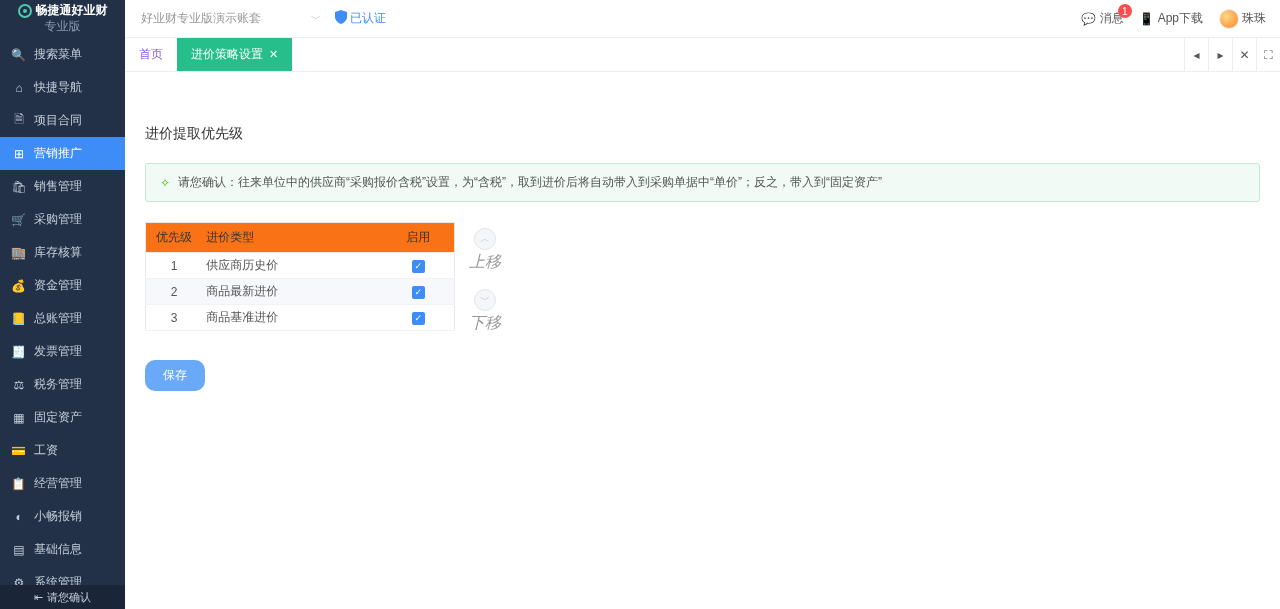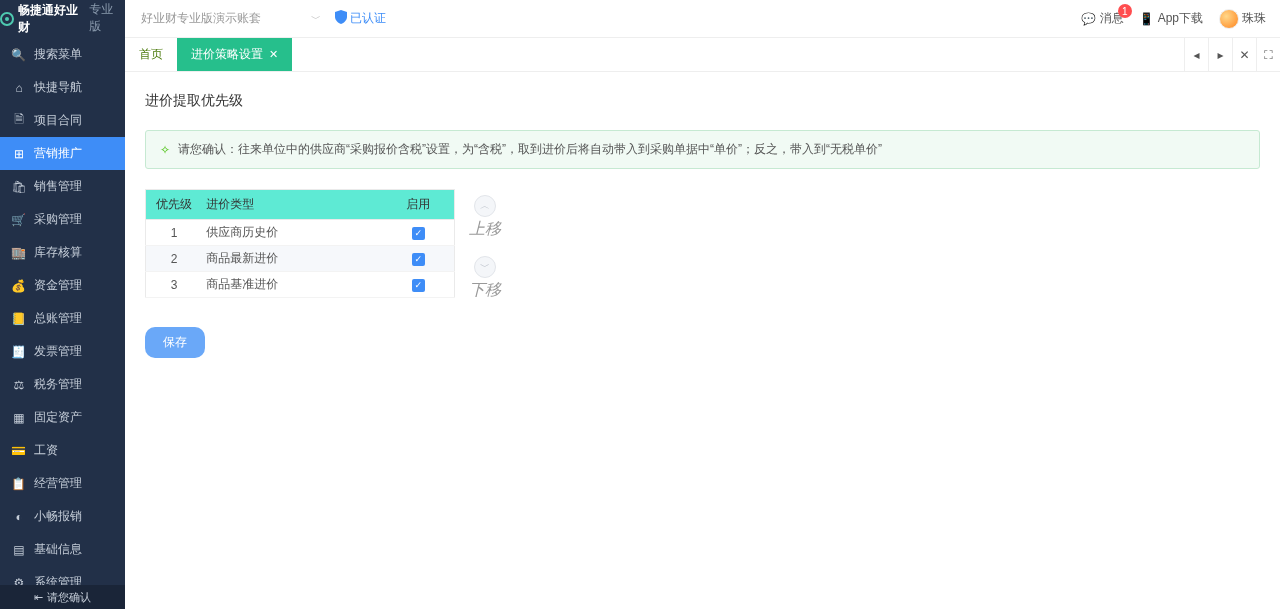--- a/index.html
+++ b/index.html
@@ -20,20 +20,21 @@
       align-items: center;
       border-bottom: 1px solid #eee;
       background: #fff;
     }
     .brand-area {
       width: 125px;
       height: 38px;
       background: #223048;
       color: #fff;
       display: flex;
+      flex-direction: column;
       align-items: center;
       justify-content: center;
     }
     .brand-logo {
       display: flex;
       align-items: center;
       gap: 4px;
       font-size: 12px;
       font-weight: bold;
     }
@@ -165,21 +166,21 @@
       border-bottom: 1px solid #eee;
       display: flex;
       align-items: stretch;
       background: #fff;
     }
     .tab {
       padding: 0 14px;
       display: flex;
       align-items: center;
       font-size: 12px;
-      color: #4d7c0f;
+      color: #8b5cf6;
       cursor: pointer;
     }
     .tab.active {
       background: #26bf8c;
       color: #fff;
       justify-content: flex-end;
     }
     .tab-close {
       margin-left: 6px;
       font-size: 11px;
@@ -206,20 +207,21 @@
       right: 0;
       bottom: 0;
       padding: 20px;
       overflow: auto;
       background: #fff;
     }
     .page-title {
       font-size: 14px;
       color: #333;
       margin-bottom: 20px;
+      margin-top: 33px;
     }
     .alert {
       border: 1px solid #c6e9d2;
       background: #f1faf4;
       color: #555;
       padding: 10px 14px;
       border-radius: 3px;
       display: flex;
       align-items: center;
       gap: 8px;
@@ -233,21 +235,21 @@
       display: flex;
       gap: 14px;
       align-items: flex-start;
     }
     .ptable {
       width: 310px;
       border: 1px solid #eaeaea;
       border-collapse: collapse;
     }
     .ptable th {
-      background: #5eead4;
+      background: #f97316;
       font-weight: normal;
       color: #333;
       font-size: 12px;
       height: 30px;
       border-bottom: 1px solid #eaeaea;
     }
     .ptable td {
       height: 26px;
       font-size: 12px;
       color: #555;
@@ -449,21 +451,21 @@
     <div class="ts-btn">
         <span>⛶</span>
       </div>
   </div>
 </div>
 
 <div class="main">
   <div class="page-title">进价提取优先级</div>
   <div class="alert">
     <span class="alert-icon">✧</span>
-    <span>请您确认：往来单位中的供应商“采购报价含税”设置，为“含税”，取到进价后将自动带入到采购单据中“单价”；反之，带入到“无税单价”</span>
+    <span>请您确认：往来单位中的供应商“采购报价含税”设置，为“含税”，取到进价后将自动带入到采购单据中“单价”；反之，带入到“固定资产”</span>
   </div>
   <div class="priority-section">
     <table class="ptable">
       <thead>
         <tr>
           <th>优先级</th>
           <th>进价类型</th>
           <th>启用</th>
         </tr>
       </thead>

